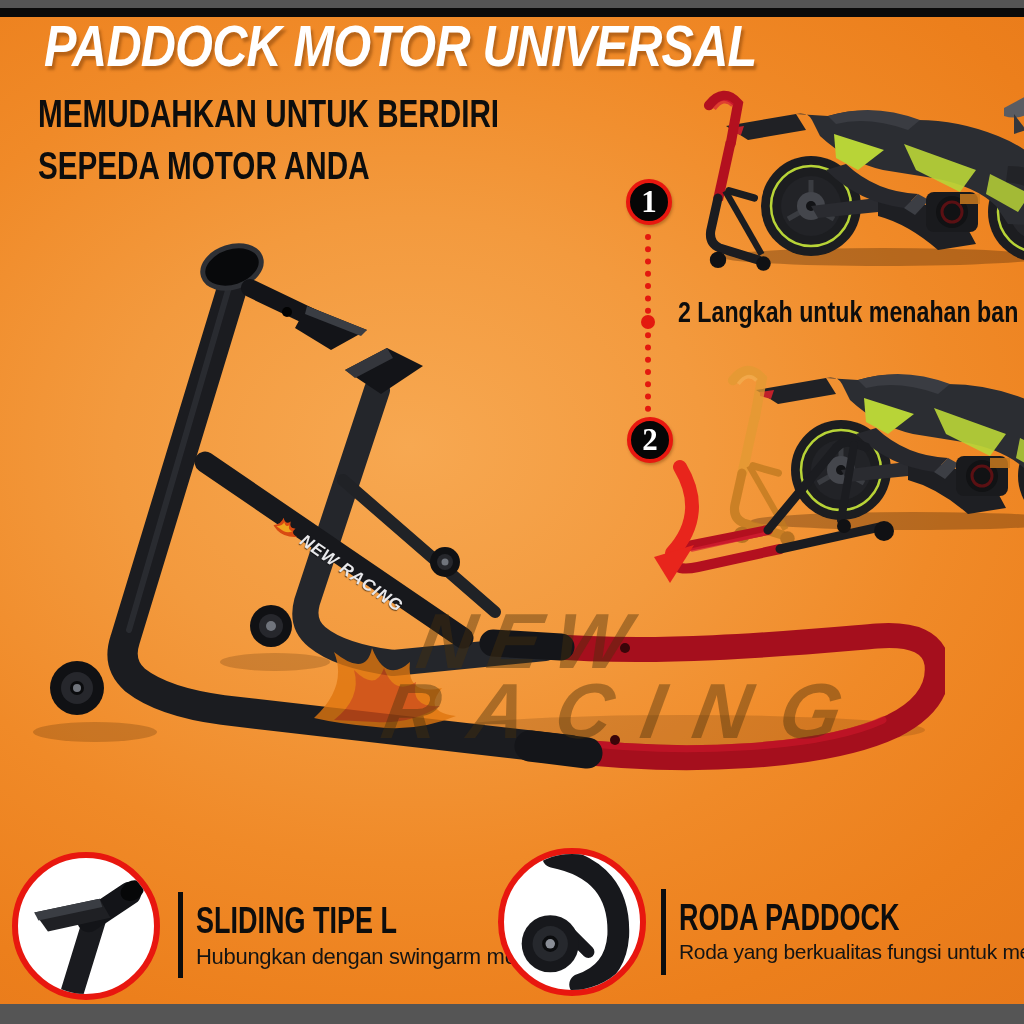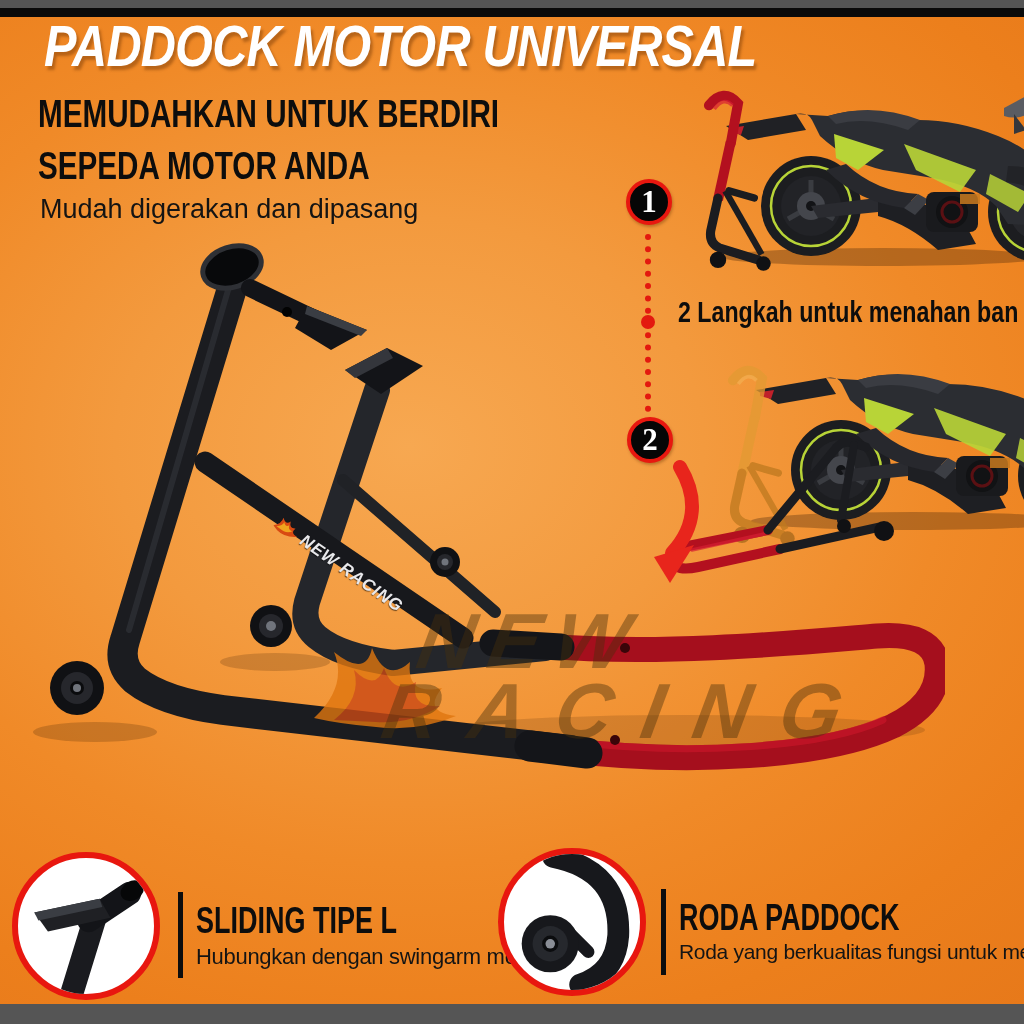--- a/index.html
+++ b/index.html
@@ -144,21 +144,20 @@
   </defs>
 </svg>
 
 <div id="canvas">
 
   <div class="abs" id="top-bar"></div>
   <div class="abs" id="main-title">PADDOCK MOTOR UNIVERSAL</div>
 
   <div class="abs headline" id="headline-1">MEMUDAHKAN UNTUK BERDIRI</div>
   <div class="abs headline" id="headline-2">SEPEDA MOTOR ANDA</div>
-  <div class="abs" id="tagline">Mudah digerakan dan dipasang</div>
 
   <div class="abs" id="side-label">
     <span>MODEL KNOCK DOWN</span>
   </div>
 
   <svg class="abs" id="product-photo" viewBox="0 0 920 540">
     <ellipse cx="70" cy="492" rx="62" ry="10" fill="rgba(60,30,5,.22)"></ellipse>
     <ellipse cx="250" cy="422" rx="55" ry="9" fill="rgba(60,30,5,.20)"></ellipse>
     <ellipse cx="660" cy="490" rx="240" ry="15" fill="rgba(60,30,5,.16)"></ellipse>
 

